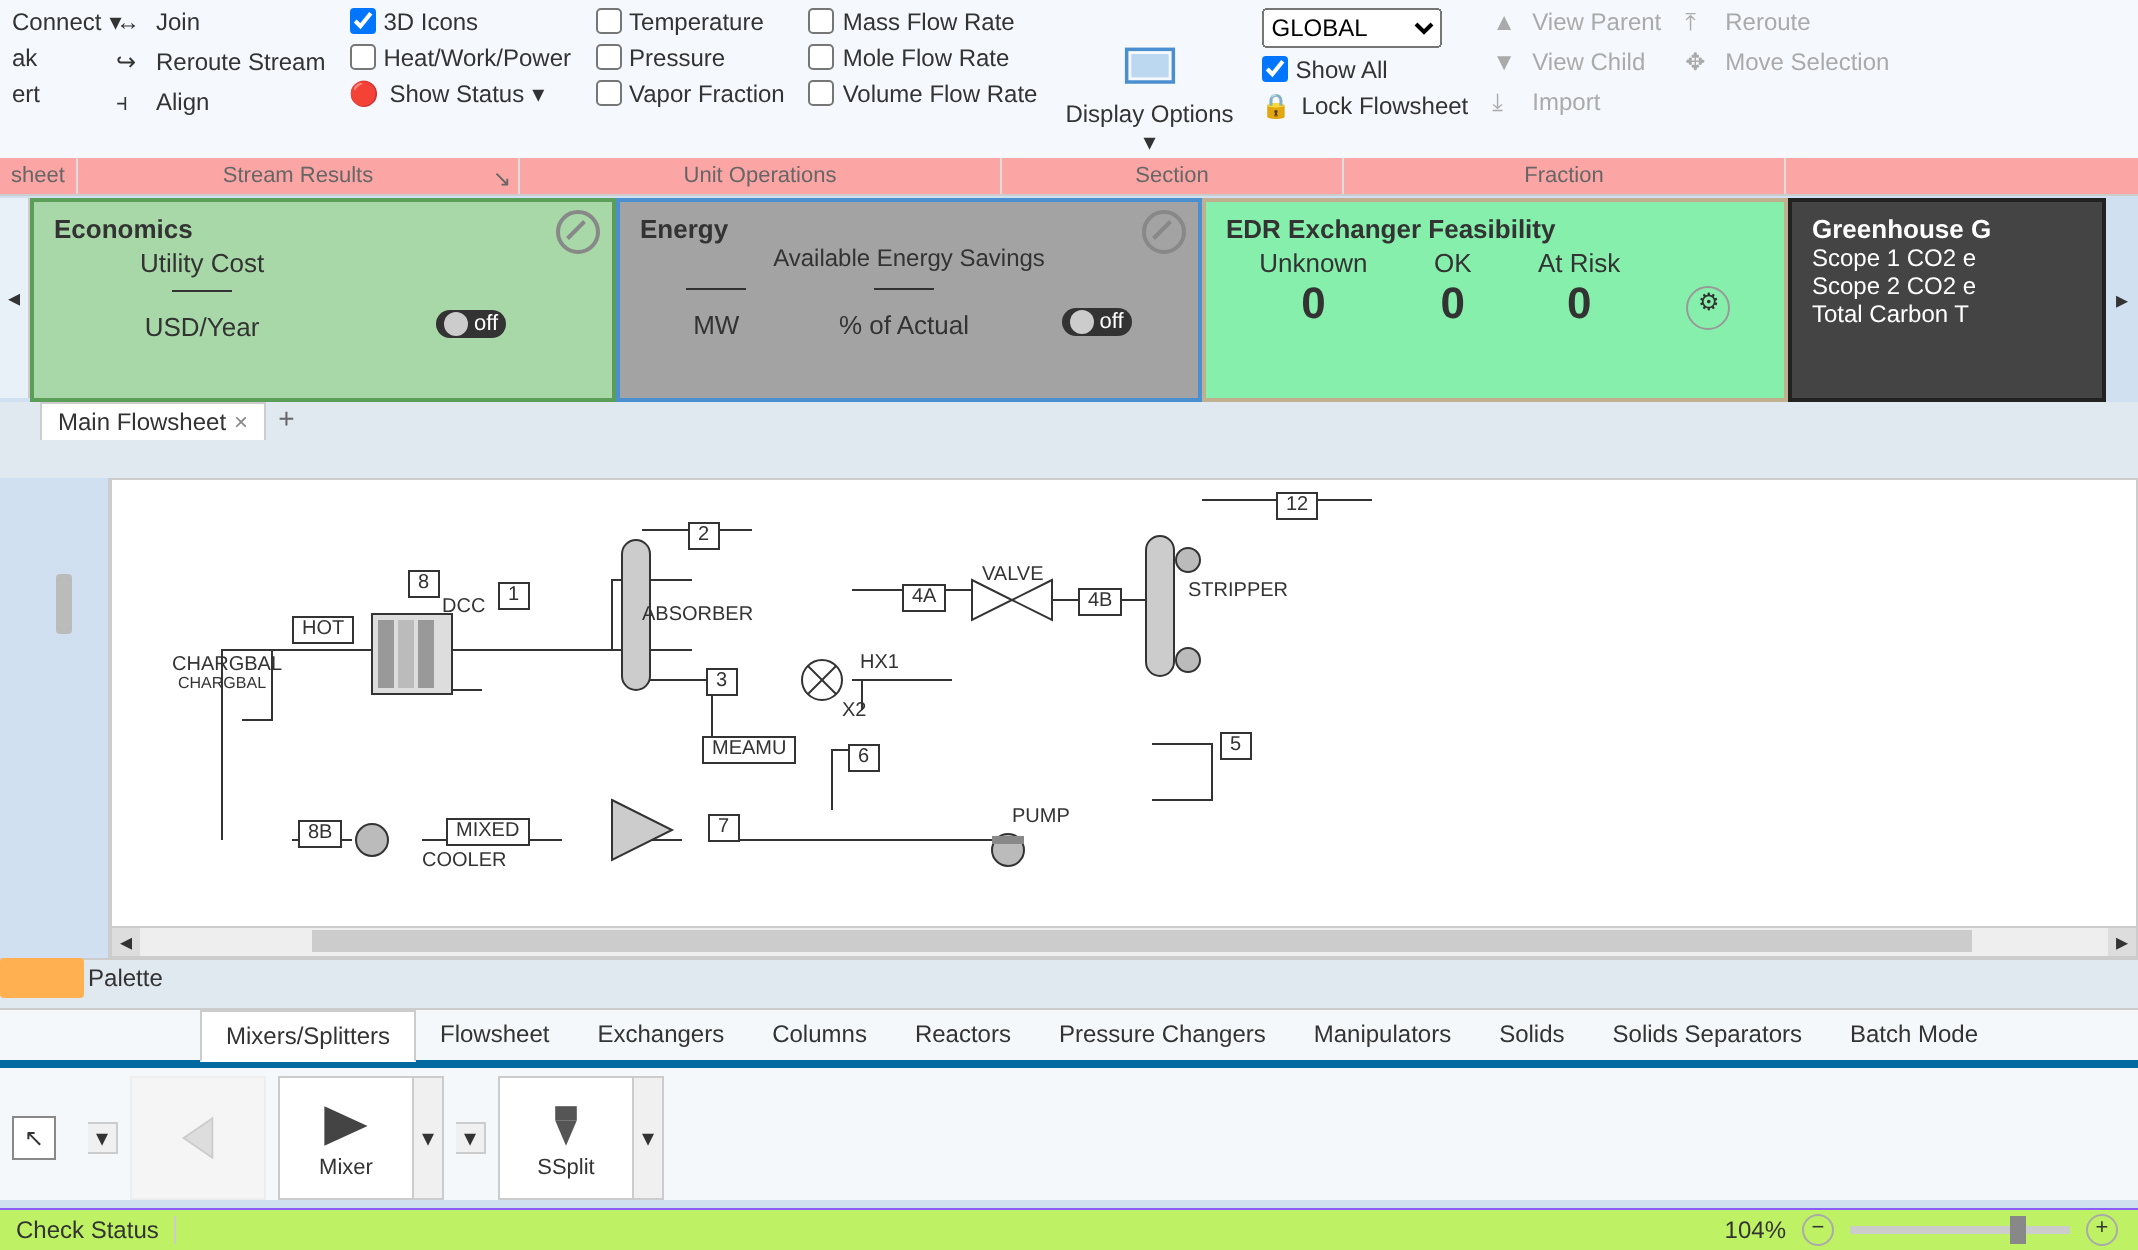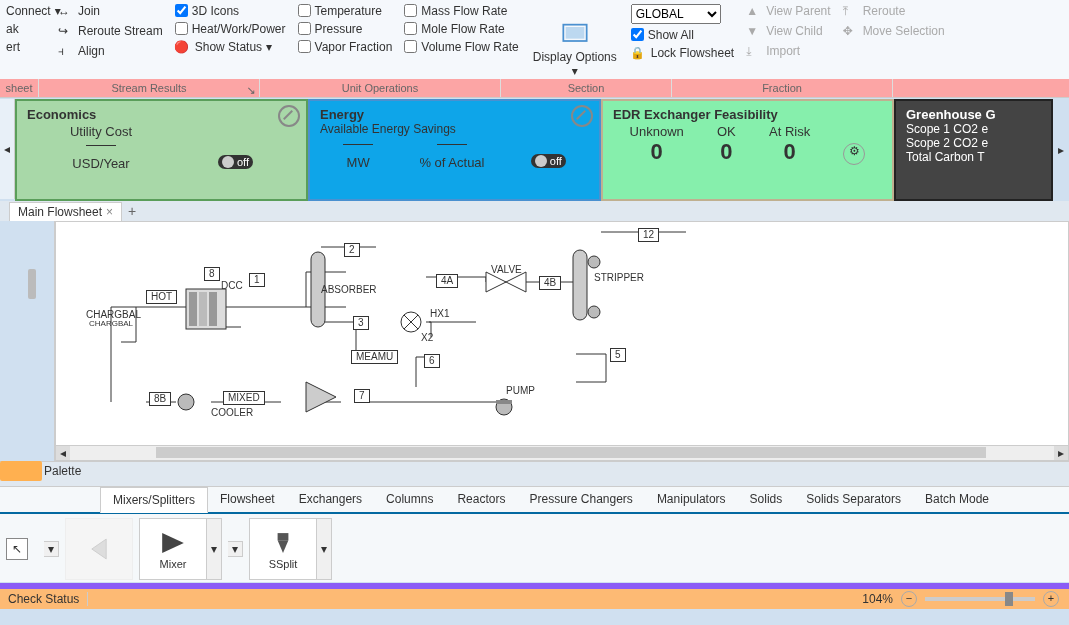--- a/index.html
+++ b/index.html
@@ -13,58 +13,58 @@
 .select-wrap{position:relative}
 .select-wrap select{width:90px;height:20px;font-size:12px}
 .group-labels{position:absolute;bottom:-18px;left:0;right:0;height:18px;display:flex;background:#fca5a5;border-bottom:1px solid #ccc}
 .grp{flex:0 0 auto;text-align:center;font-size:11px;line-height:18px;color:#666;border-right:1px solid #ddd;position:relative}
 .grp .dg{position:absolute;right:2px;top:2px;width:12px;height:12px}
 .collapse-btn{width:14px;height:100px;background:#e8f0f8;border-right:1px solid #ccc;display:flex;align-items:center;justify-content:center;cursor:pointer}
 .panels{display:flex;height:102px;margin-top:18px}
 .panel{flex:1;border:2px solid;position:relative;padding:6px 10px}
 .panel .title{font-weight:600;font-size:13px}
 .econ{background:#a8d8a8;border-color:#5a9e5a}
-.energy{background:#0ea5e9;border-color:#4a90d0}
+.energy{background:#a3a3a3;border-color:#4a90d0}
 .edr{background:#86efac;border-color:#c0b090}
 .ghg{background:#444;border-color:#222;color:#fff;max-width:135px;overflow:hidden}
 .forbid{position:absolute;top:4px;right:6px;width:18px;height:18px;border:2px solid #888;border-radius:50%}
 .forbid::after{content:"";position:absolute;left:2px;top:7px;width:12px;height:2px;background:#888;transform:rotate(-45deg)}
 .toggle{display:inline-flex;align-items:center;background:#333;border-radius:10px;padding:1px 4px;color:#fff;font-size:11px;gap:3px}
 .toggle .knob{width:12px;height:12px;background:#ccc;border-radius:50%}
 .panel-row{display:flex;justify-content:space-around;margin-top:2px}
 .panel-val{text-align:center;font-size:13px}
 .panel-val .dash{border-top:1px solid #333;width:30px;margin:6px auto 10px}
 .nav-r{width:16px;background:#d0e0f0;display:flex;align-items:center;justify-content:center;cursor:pointer}
-.tabs{height:20px;background:#e0e8f0;display:flex;align-items:center;padding-left:9px}
+.tabs{height:38px;background:#e0e8f0;display:flex;align-items:flex-start;padding-left:20px}
 .tab{background:#fff;border:1px solid #ccc;border-bottom:none;padding:2px 8px;font-size:12px;display:flex;align-items:center;gap:4px}
 .tab .x{color:#888;cursor:pointer}
 .newtab{margin-left:6px;font-size:14px;color:#666;cursor:pointer}
 .canvas-wrap{display:flex;height:240px}
 .sidebar{width:54px;background:#d0e0f0;border-right:1px solid #ccc;position:relative}
 .side-handle{position:absolute;left:28px;top:48px;width:8px;height:30px;background:#bbb;border-radius:2px}
 .side-act{position:absolute;left:0;bottom:-20px;width:42px;height:20px;background:#ffb050;border-radius:2px}
 .canvas{flex:1;background:#fff;border:1px solid #ccc;position:relative;overflow:hidden}
 .flowsheet{position:absolute;left:0;top:0;width:1000px;height:230px}
 .strm{position:absolute;border:1px solid #333;background:#fff;font-size:10px;padding:0 4px;line-height:12px}
 .lbl{position:absolute;font-size:10px}
 .scroll-h{position:absolute;left:0;bottom:0;right:0;height:14px;background:#eee;border-top:1px solid #ccc}
 .scroll-h .thumb{position:absolute;left:100px;width:830px;top:1px;height:11px;background:#ccc}
 .scroll-h .arr{position:absolute;top:0;width:14px;height:14px;text-align:center;line-height:14px;background:#ddd}
 .palette-hdr{height:20px;background:#e0e8f0;border-top:1px solid #ccc;border-bottom:1px solid #ccc;padding:2px 8px;font-size:12px}
 .palette{height:95px;background:#f5f8fa;display:flex;flex-direction:column}
-.pal-tabs{height:26px;display:flex;border-bottom:2px solid #0369a1}
+.pal-tabs{height:26px;display:flex;border-bottom:4px solid #0369a1}
 .pal-tab{padding:5px 12px;font-size:12px;cursor:pointer}
 .pal-tab.active{background:#fff;border:1px solid #ccc;border-bottom:1px solid #fff;margin-bottom:-1px}
 .pal-body{flex:1;display:flex;align-items:center;gap:6px;padding:4px 6px}
 .pal-item{display:flex}
 .pal-btn{width:66px;height:60px;border:1px solid #ccc;background:#fff;display:flex;flex-direction:column;align-items:center;justify-content:center;font-size:11px;cursor:pointer}
 .pal-btn svg{width:36px;height:30px}
 .pal-dd{width:14px;border:1px solid #ccc;border-left:none;background:#f0f0f0;display:flex;align-items:center;justify-content:center;cursor:pointer}
 .cursor-tool{width:20px;height:20px;border:1px solid #888;background:#fff;display:flex;align-items:center;justify-content:center;margin-right:10px}
-.status{position:absolute;left:0;bottom:16px;right:0;height:20px;background:#fdba74;border-top:6px solid #8b5cf6;display:flex;align-items:center;justify-content:space-between;font-size:12px}
+.status{position:absolute;left:0;bottom:0;right:0;height:20px;background:#bef264;border-top:1px solid #8b5cf6;display:flex;align-items:center;justify-content:space-between;font-size:12px}
 .status .left{padding:0 8px;border-right:1px solid #ccc}
 .status .right{display:flex;align-items:center;gap:8px;padding:0 10px}
 .zoom-slider{width:110px;height:4px;background:#ccc;position:relative}
 .zoom-slider .zk{position:absolute;width:8px;height:14px;background:#888;top:-5px;left:80px}
 .zb{width:14px;height:14px;border:1px solid #aaa;border-radius:50%;text-align:center;line-height:12px;font-size:11px;cursor:pointer}
 </style>
 </head>
 <body>
 
 <div class="ribbon">
@@ -194,21 +194,21 @@
         </div>
       <div style="align-self:flex-end"><span class="toggle">
             <span class="knob"></span>
             <span>off</span>
           </span></div>
     </div>
   </div>
   <div class="panel energy">
     <div class="forbid"></div>
     <div class="title">Energy</div>
-    <div style="">Available Energy Savings</div>
+    <div style="text-align:center">Available Energy Savings</div>
     <div class="panel-row">
       <div class="panel-val">
           <div class="dash"></div>
           <div>MW</div>
         </div>
       <div class="panel-val">
           <div class="dash"></div>
           <div>% of Actual</div>
         </div>
       <div style="align-self:flex-end"><span class="toggle">
@@ -300,21 +300,21 @@
           <rect x="440" y="178" width="16" height="4" fill="#888"></rect>
         <polygon points="250,160 280,175 250,190" fill="#ccc" stroke="#333"></polygon>
         <circle cx="538" cy="40" r="6" fill="#bbb" stroke="#333"></circle>
         <circle cx="538" cy="90" r="6" fill="#bbb" stroke="#333"></circle>
       </g>
     </svg>
 
     <div class="strm" style="left:193px;top:51px">1</div>
     <div class="strm" style="left:288px;top:21px">2</div>
     <div class="strm" style="left:297px;top:94px">3</div>
-    <div class="strm" style="left:380px;top:52px">4A</div>
+    <div class="strm" style="left:395px;top:52px">4A</div>
     <div class="strm" style="left:483px;top:54px">4B</div>
     <div class="strm" style="left:554px;top:126px">5</div>
     <div class="strm" style="left:368px;top:132px">6</div>
     <div class="strm" style="left:298px;top:167px">7</div>
     <div class="strm" style="left:148px;top:45px">8</div>
     <div class="strm" style="left:93px;top:170px">8B</div>
     <div class="strm" style="left:582px;top:6px">12</div>
 
     <div class="strm" style="left:90px;top:68px">HOT</div>
     <div class="lbl" style="left:30px;top:87px">CHARGBAL</div>

